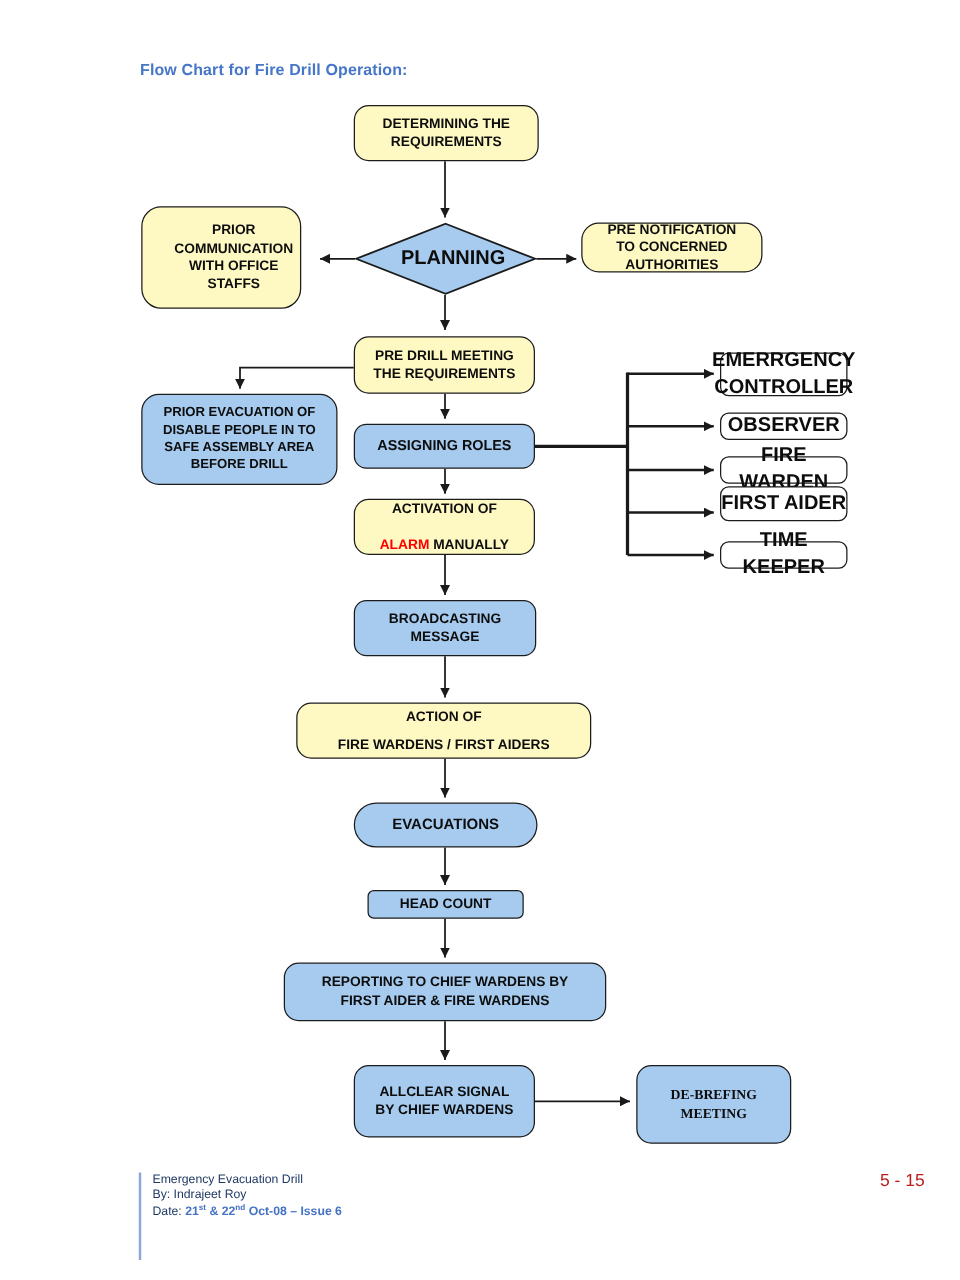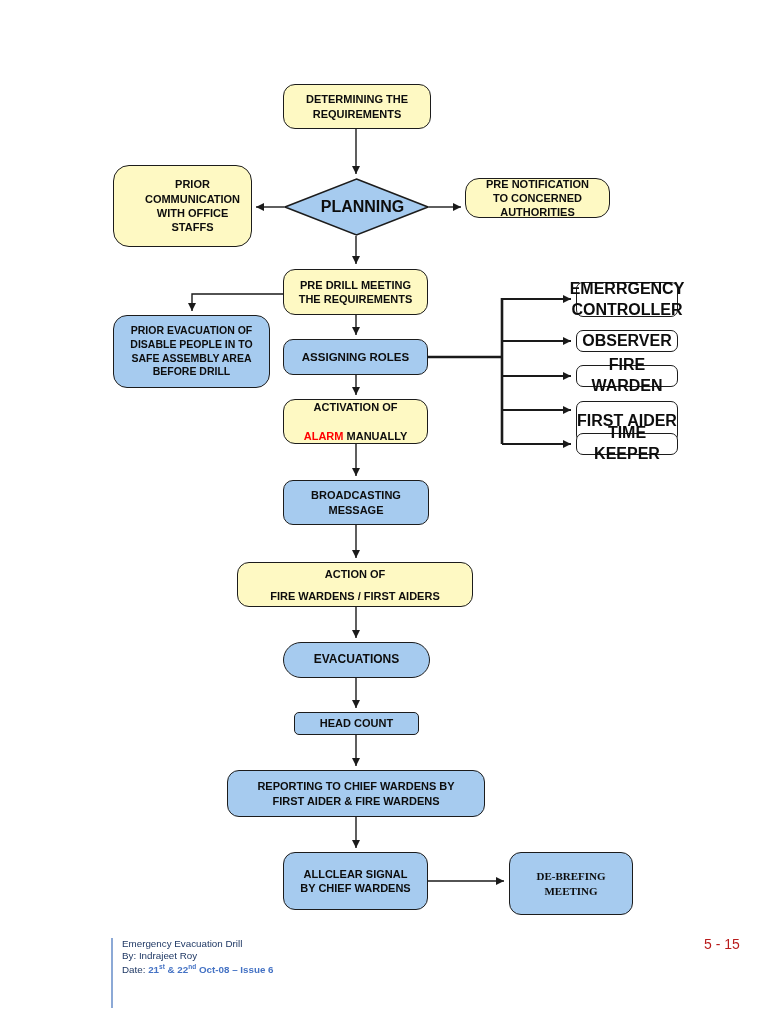--- a/index.html
+++ b/index.html
@@ -24,41 +24,41 @@
     display:flex; align-items:center; justify-content:center;
     text-align:center; font-weight:bold; color:#0d0d0d;
     font-size:11px; line-height:1.3; white-space:pre-line;
     border:1.4px solid #1c1c1c;
   }
   .orange { background:#fef9c3; }
   .blue   { background:#A6CBEF; }
   .role   { background:#ffffff; font-size:16px; border-radius:7px; border-width:1.5px; }
 
   #n-determining   { left:283px; top:84px;  width:148px; height:45px; border-radius:12px; }
-  #n-prior-comm    { left:113px; top:165px; width:139px; height:82px; border-radius:16px;padding-left:20px; }
+  #n-prior-comm    { left:113px; top:165px; width:128px; height:82px; border-radius:16px;padding-left:20px; }
   #n-pre-notif     { left:465px; top:178px; width:145px; height:40px; border-radius:14px; }
   #n-planning      { left:284px; top:178px; width:145px; height:58px; border:none; background:none; padding:0; }
   #n-planning svg  { position:absolute; left:0; top:0; }
   #n-planning .diamond-label { position:relative; font-size:16px;margin-left:12px; }
   #n-pre-drill     { left:283px; top:269px; width:145px; height:46px; border-radius:12px; }
   #n-prior-evac    { left:113px; top:315px; width:157px; height:73px; border-radius:14px; font-size:10.5px; }
   #n-assigning     { left:283px; top:339px; width:145px; height:36px; border-radius:10px; font-size:11.5px; }
   #n-activation    { left:283px; top:399px; width:145px; height:45px; border-radius:12px; }
   #n-broadcasting  { left:283px; top:480px; width:146px; height:45px; border-radius:10px; }
   #n-action        { left:237px; top:562px; width:236px; height:45px; border-radius:12px; line-height:2.0; }
   #n-evacuations   { left:283px; top:642px; width:147px; height:36px; border-radius:18px; font-size:12px; }
   #n-head-count    { left:294px; top:712px; width:125px; height:23px; border-radius:5px; }
   #n-reporting     { left:227px; top:770px; width:258px; height:47px; border-radius:12px; }
   #n-allclear      { left:283px; top:852px; width:145px; height:58px; border-radius:12px; }
   #n-debriefing    { left:509px; top:852px; width:124px; height:63px; border-radius:12px;font-family:Liberation Serif, serif; }
 
   #r-controller { left:576px; top:282px; width:102px; height:35px; }
   #r-observer   { left:576px; top:330px; width:102px; height:22px; }
   #r-firewarden { left:576px; top:365px; width:102px; height:22px; }
-  #r-firstaider { left:576px; top:401px; width:102px; height:41px; }
+  #r-firstaider { left:576px; top:389px; width:102px; height:28px; }
   #r-timekeeper { left:576px; top:433px; width:102px; height:22px; }
 
   .alarm-red { color:#FF0000;margin-top:39px; }
 
   .footer-rule {
     position:absolute; left:111px; top:938px; width:2px; height:70px; background:#8CA9D6;
   }
   .footer-block {
     position:absolute; left:122px; top:938px; font-size:9.8px; line-height:11.6px;
     color:#1F3864; font-weight:normal;
@@ -67,20 +67,21 @@
   .footer-date-value sup { font-size:6.5px; }
   .page-number {
     position:absolute; left:704px; top:936px; font-size:14px; color:#b91c1c;
   }
 </style>
 </head>
 <body>
 
 <div class="page">
 
+  <div class="doc-title">Flow Chart for Fire Drill Operation:</div>
 
   <svg class="connectors" viewBox="0 0 768 1024">
     <defs>
       <marker id="arr" markerUnits="userSpaceOnUse" markerWidth="9" markerHeight="8" refX="8" refY="4" orient="auto">
         <path d="M0,0 L8,4 L0,8 Z" fill="#1a1a1a"></path>
       </marker>
     </defs>
 
     <line class="cline" x1="356" y1="129" x2="356" y2="174" marker-end="url(#arr)"></line>
     <line class="cline" x1="284" y1="207" x2="256" y2="207" marker-end="url(#arr)"></line>

